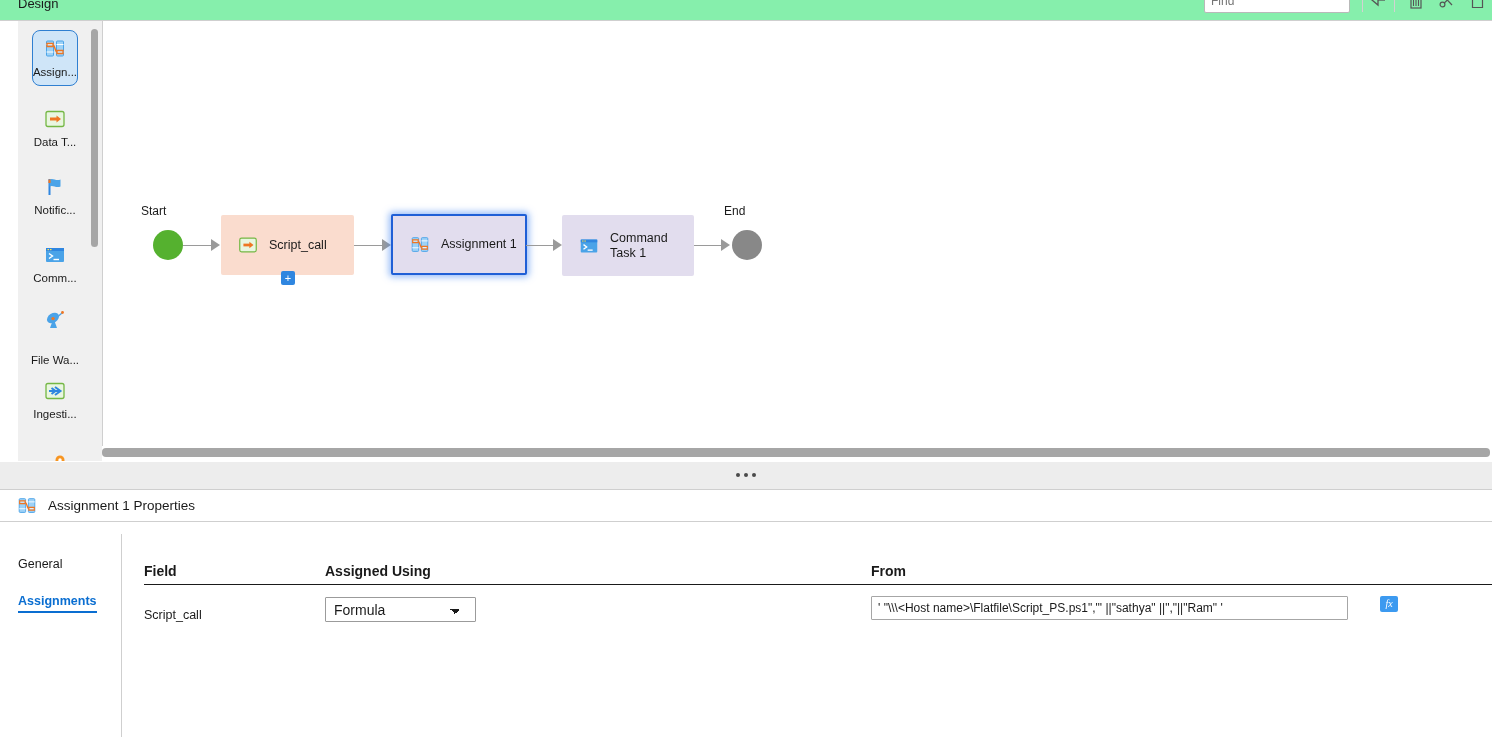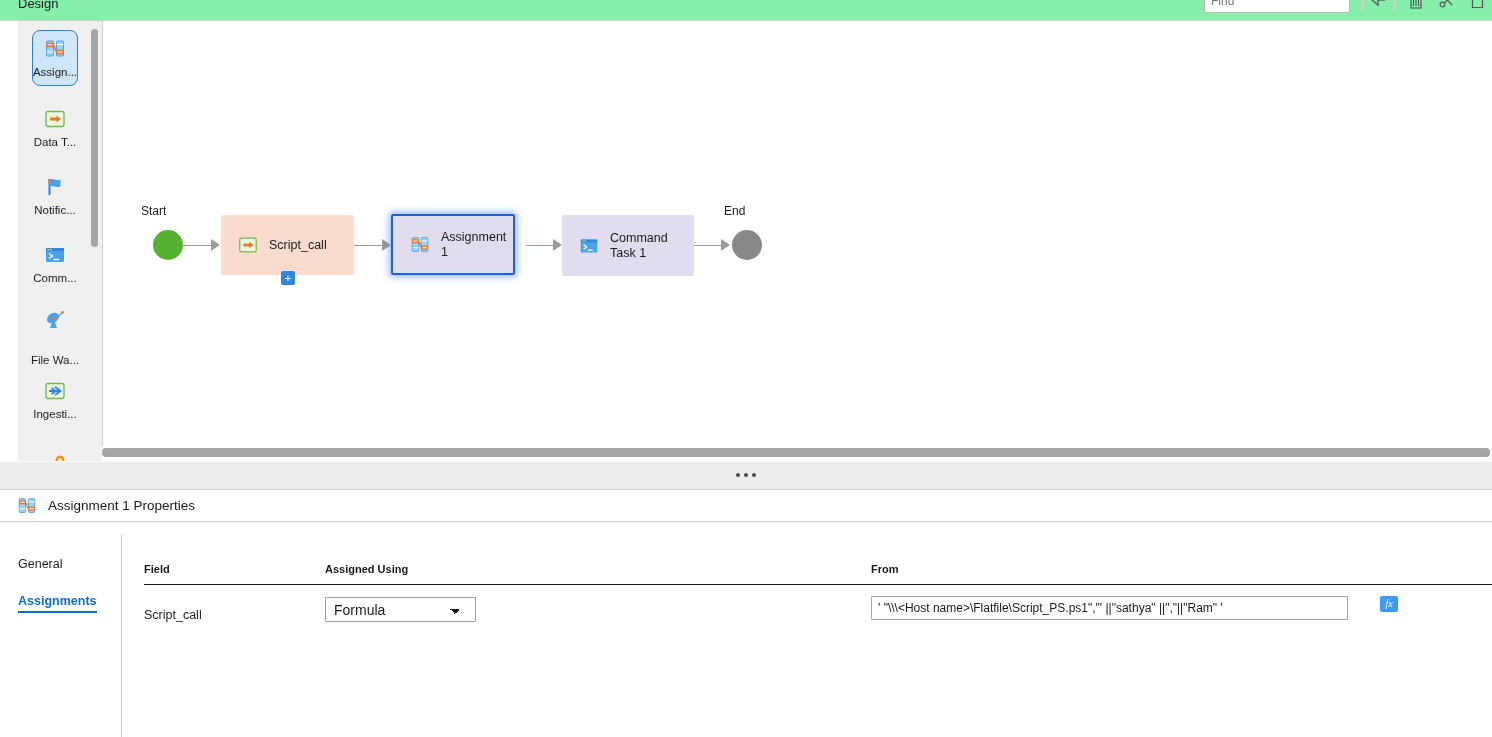--- a/index.html
+++ b/index.html
@@ -175,21 +175,21 @@
   }
 
   #props-body {
     position: absolute; left: 122px; top: 44px; right: 0; bottom: 0;
   }
   #table-head {
     position: absolute; left: 22px; top: 29px; right: 0; height: 22px;
     border-bottom: 1px solid #1a1a1a;
   }
   #table-head .th {
-    position: absolute; font-size: 11px; font-weight: bold; color: #1a1a1a; top: 0;
+    position: absolute; font-size: 14px; font-weight: bold; color: #1a1a1a; top: 0;
   }
   #table-row {
     position: absolute; left: 22px; top: 51px; right: 0; height: 62px;
   }
   #cell-field {
     position: absolute; left: 0; top: 23px; font-size: 12.5px; color: #1a1a1a;
   }
   #cell-select {
     position: absolute; left: 181px; top: 12px;
     width: 151px; height: 25px;
@@ -376,21 +376,21 @@
         </svg>
       </span>
       <span class="tb-text">Script_call</span>
     </div>
 
     <div id="plus-badge" style="left:178px; top:250px;">+</div>
 
     <div class="connector" style="left:251px; top:224px; width:32px;"></div>
     <div class="arrowhead" style="left:279px; top:218px;"></div>
 
-    <div class="task-box" style="left:288px; top:193px; width:124px; height:61px; background:#e2ddee; border:2px solid #1f5fd6; box-shadow:0 0 7px 2px rgba(60,130,240,0.55);">
+    <div class="task-box" style="left:288px; top:193px; width:136px; height:61px; background:#e2ddee; border:2px solid #1f5fd6; box-shadow:0 0 7px 2px rgba(60,130,240,0.55);">
       <span class="tb-ico">
         <svg width="22" height="22" viewBox="0 0 24 24">
           <rect x="3.5" y="4" width="7" height="15" rx="1" fill="#9ed2f7" stroke="#4aa3e8" stroke-width="1"></rect>
           <rect x="13.5" y="4" width="7" height="15" rx="1" fill="#9ed2f7" stroke="#4aa3e8" stroke-width="1"></rect>
           <path d="M3.5 7.5 H10.5 M3.5 15 H10.5 M13.5 7.5 H20.5 M13.5 15 H20.5" stroke="#fff" stroke-width="1"></path>
           <path d="M4 6.5 H10 V9.5 H4 Z" fill="none" stroke="#ef7622" stroke-width="1.3"></path>
           <path d="M14 13.5 H20 V16.5 H14 Z" fill="none" stroke="#ef7622" stroke-width="1.3"></path>
           <path d="M10 8 C12 8 12 15 14 15" stroke="#ef7622" stroke-width="1.4" fill="none"></path>
         </svg>
       </span>

